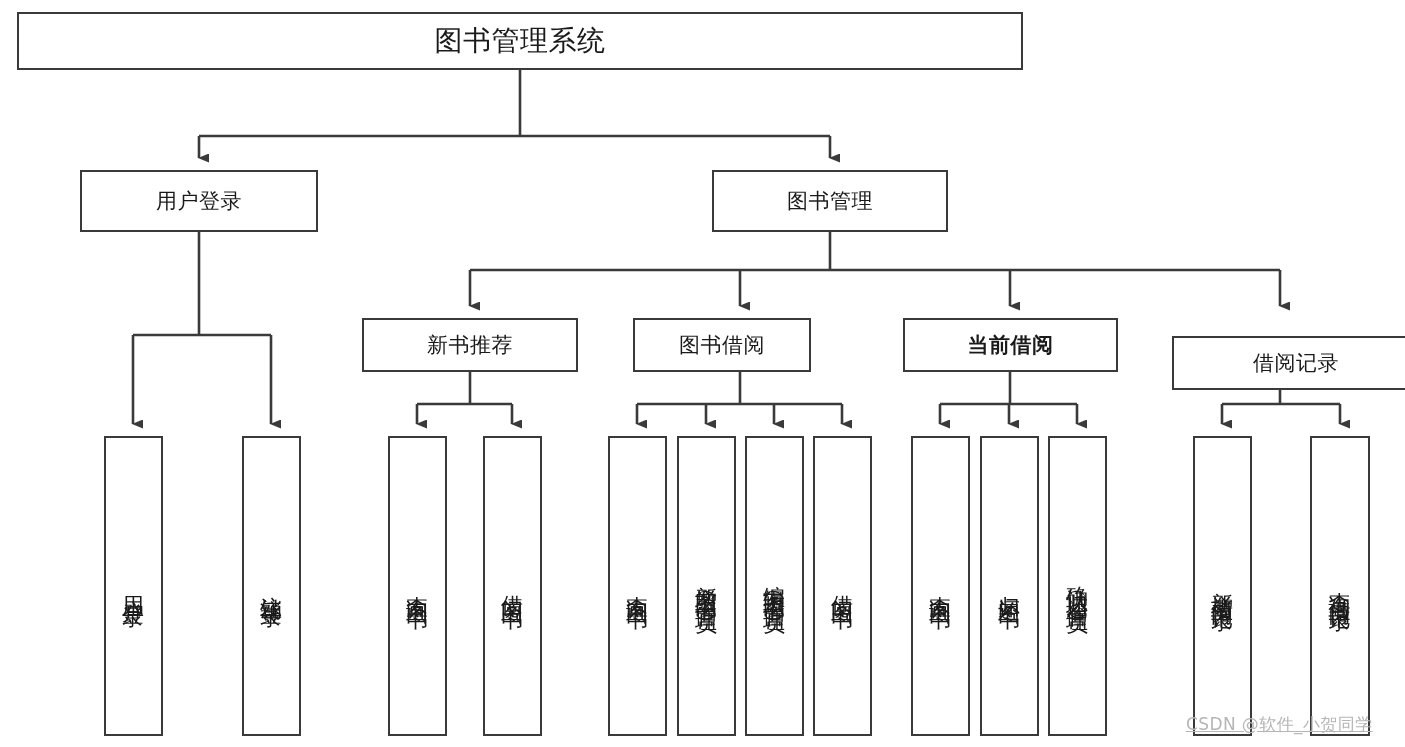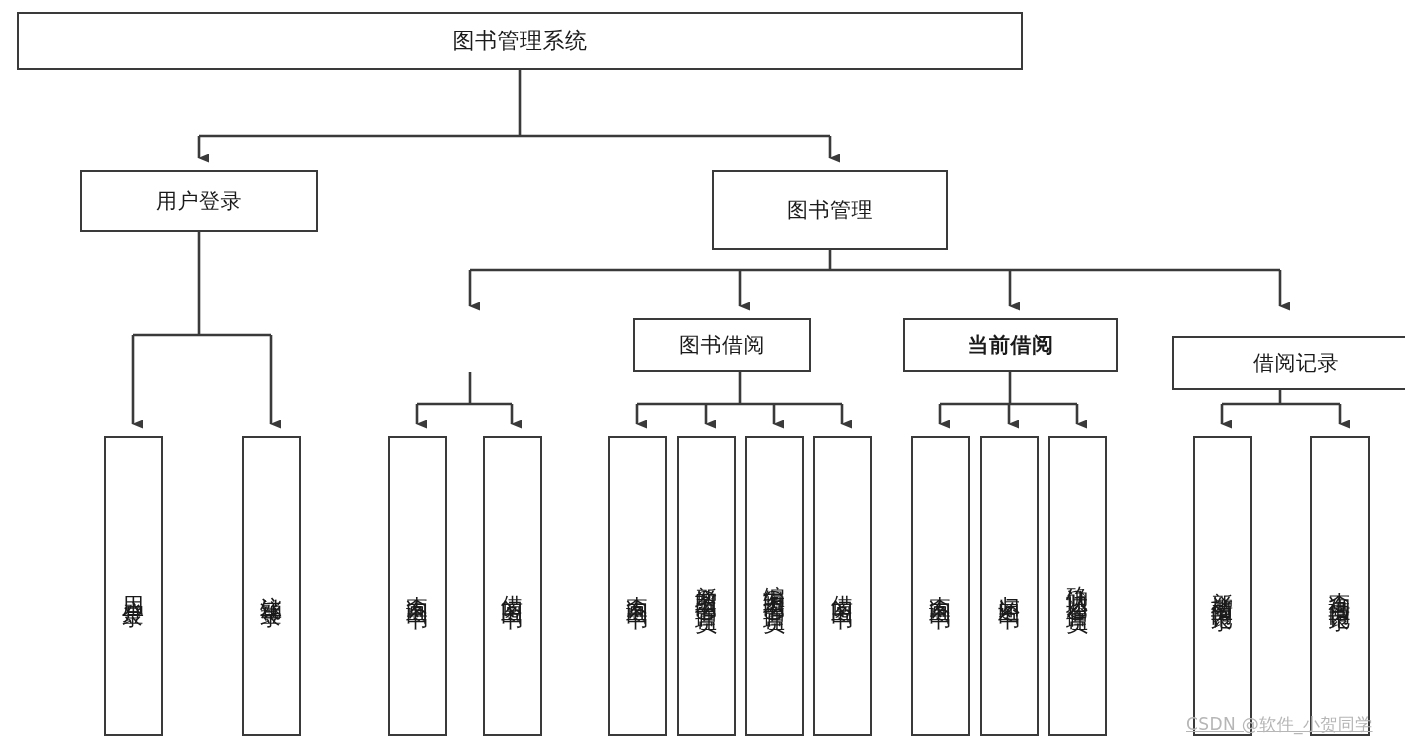--- a/index.html
+++ b/index.html
@@ -41,21 +41,21 @@
     display: block;
     text-align: center;
     line-height: 1.18;
     letter-spacing: 0.5px;
   }
   .node.horiz .label {
     writing-mode: horizontal-tb;
     font-size: 21px;
   }
   .node.root .label {
-    font-size: 22px;
+    font-size: 28px;
   }
   .node.vert {
     align-items: center;
     justify-content: center;
   }
   .node.vert .label {
     writing-mode: vertical-rl;
     text-orientation: upright;
     font-size: 22px;
     line-height: 1.05;
@@ -129,24 +129,27 @@
     </g>
   </svg>
 
   <div class="node root horiz" style="left:17px; top:12px; width:1006px; height:58px;">
     <span class="label">图书管理系统</span>
   </div>
 
   <div class="node horiz" style="left:80px; top:170px; width:238px; height:62px;">
     <span class="label">用户登录</span>
   </div>
-  <div class="node horiz" style="left:712px; top:170px; width:236px; height:80px;">
+  <div class="node horiz" style="left:712px; top:170px; width:236px; height:62px;">
     <span class="label">图书管理</span>
   </div>
 
+  <div class="node horiz" style="left:362px; top:318px; width:216px; height:54px;">
+    <span class="label">新书推荐</span>
+  </div>
   <div class="node horiz" style="left:633px; top:318px; width:178px; height:54px;">
     <span class="label">图书借阅</span>
   </div>
   <div class="node horiz" style="left:903px; top:318px; width:215px; height:54px;font-weight:bold;">
     <span class="label">当前借阅</span>
   </div>
   <div class="node horiz" style="left:1172px; top:336px; width:248px; height:54px;">
     <span class="label">借阅记录</span>
   </div>
 

